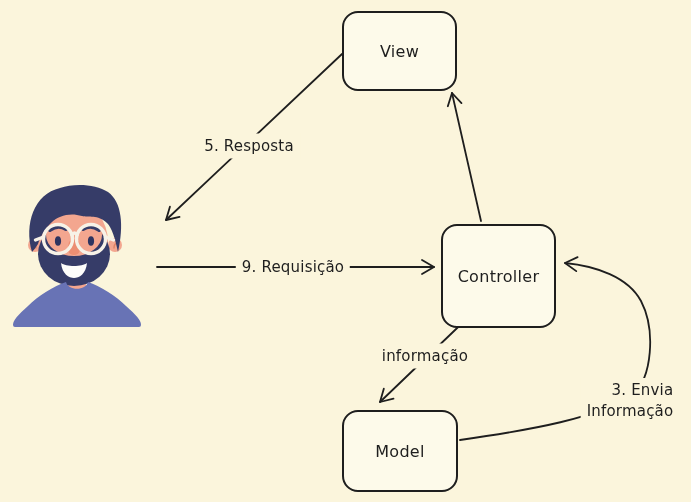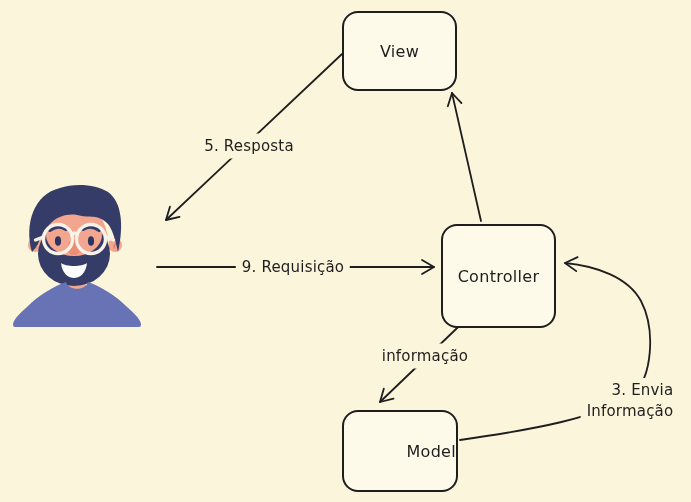--- a/index.html
+++ b/index.html
@@ -14,21 +14,21 @@
   }
   #arrow-layer{position:absolute;left:0;top:0;width:691px;height:502px;}
   .node{
     position:absolute;box-sizing:border-box;
     border:2px solid var(--stroke);border-radius:16px;background:var(--boxfill);
     display:flex;align-items:center;justify-content:center;
     font-size:16px;letter-spacing:.3px;
   }
   #node-view{left:342px;top:11px;width:115px;height:80px;}
   #node-controller{left:441px;top:224px;width:115px;height:104px;}
-  #node-model{left:342px;top:410px;width:116px;height:82px;justify-content:flex-end;}
+  #node-model{left:342px;top:410px;width:116px;height:82px;}
   .edge-label{
     position:absolute;transform:translate(-50%,-50%);
     background:var(--bg);padding:2px 6px;
     font-size:15px;line-height:21px;text-align:right;white-space:nowrap;
     letter-spacing:.2px;
   }
   #label-requisicao{left:293px;top:267px;}
   #label-solicita{left:425px;top:356px;}
   #label-envia{left:630px;top:380px;margin-top:21px;}
   #label-manda{left:471px;top:154px;}

